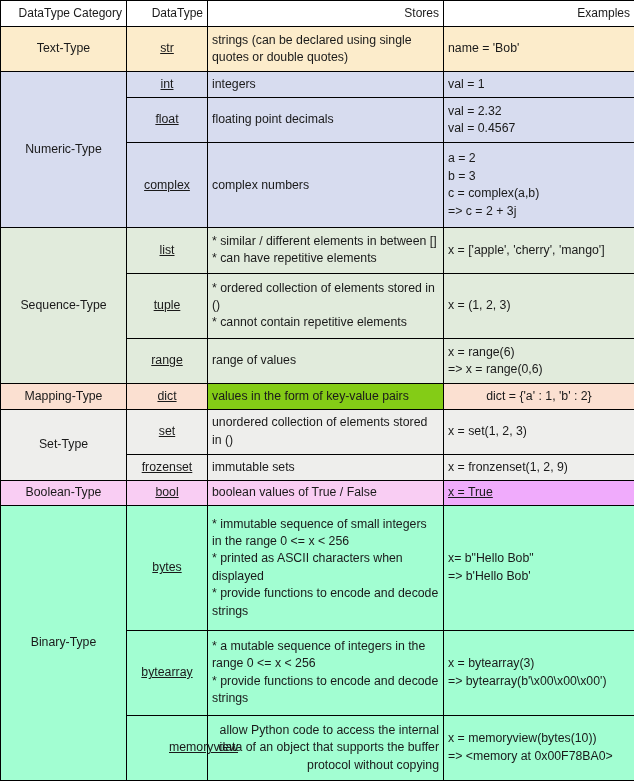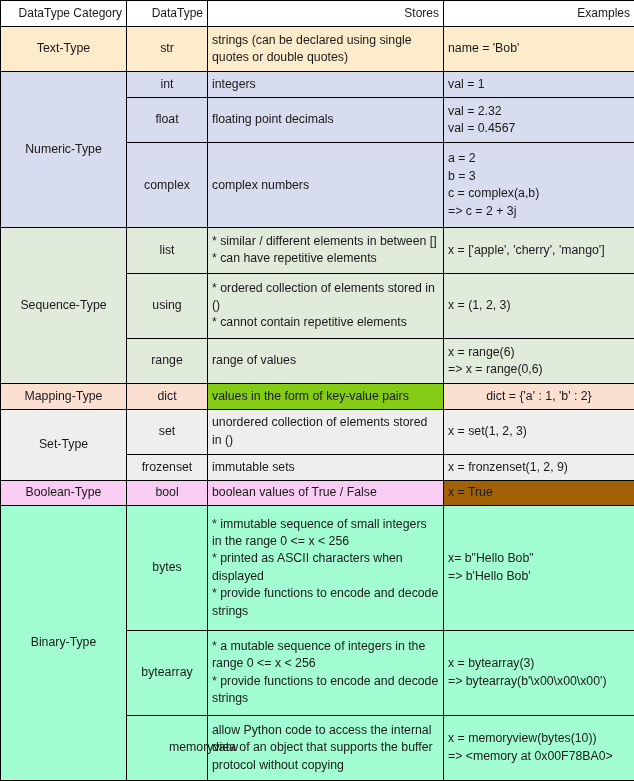--- a/index.html
+++ b/index.html
@@ -43,20 +43,21 @@
     padding: 4px 4px;
     white-space: nowrap;
   }
   td.cell-category {
     text-align: center;
     vertical-align: middle;
   }
   td.cell-datatype {
     text-align: center;
     vertical-align: middle;
+    text-decoration: underline;
   }
   td.cell-stores {
     text-align: left;
     vertical-align: middle;
   }
   td.cell-examples {
     text-align: left;
     vertical-align: middle;
     padding-left: 5px;
   }
@@ -119,21 +120,21 @@
 =&gt; c = 2 + 3j</td>
       </tr>
       <tr>
         <td class="cell-category g-sequence" rowspan="3" style="background-color: rgb(225, 235, 220);">Sequence-Type</td>
         <td class="cell-datatype g-sequence" style="background-color: rgb(225, 235, 220);">list</td>
         <td class="cell-stores multiline g-sequence" style="background-color: rgb(225, 235, 220);">* similar / different elements in between []
 * can have repetitive elements</td>
         <td class="cell-examples multiline g-sequence" style="background-color: rgb(225, 235, 220);">x = ['apple', 'cherry', 'mango']</td>
       </tr>
       <tr>
-        <td class="cell-datatype g-sequence" style="background-color: rgb(225, 235, 220);">using</td>
+        <td class="cell-datatype g-sequence" style="background-color: rgb(225, 235, 220);">tuple</td>
         <td class="cell-stores multiline g-sequence" style="background-color: rgb(225, 235, 220);">* ordered collection of elements stored in ()
 * cannot contain repetitive elements</td>
         <td class="cell-examples multiline g-sequence" style="background-color: rgb(225, 235, 220);">x = (1, 2, 3)</td>
       </tr>
       <tr>
         <td class="cell-datatype g-sequence" style="background-color: rgb(225, 235, 220);">range</td>
         <td class="cell-stores multiline g-sequence" style="background-color: rgb(225, 235, 220);">range of values</td>
         <td class="cell-examples multiline g-sequence" style="background-color: rgb(225, 235, 220);">x = range(6)
 =&gt; x = range(0,6)</td>
       </tr>
@@ -151,38 +152,38 @@
       </tr>
       <tr>
         <td class="cell-datatype g-set" style="background-color: rgb(238, 238, 236);">frozenset</td>
         <td class="cell-stores multiline g-set" style="background-color: rgb(238, 238, 236);">immutable sets</td>
         <td class="cell-examples multiline g-set" style="background-color: rgb(238, 238, 236);">x = fronzenset(1, 2, 9)</td>
       </tr>
       <tr>
         <td class="cell-category g-boolean" rowspan="1" style="background-color: rgb(249, 205, 243);">Boolean-Type</td>
         <td class="cell-datatype g-boolean" style="background-color: rgb(249, 205, 243);">bool</td>
         <td class="cell-stores multiline g-boolean" style="background-color: rgb(249, 205, 243);">boolean values of True / False</td>
-        <td class="cell-examples multiline g-boolean" style="background-color: #a16207;">x = True</td>
+        <td class="cell-examples multiline g-boolean" style="background-color: #f0abfc; text-decoration: underline;">x = True</td>
       </tr>
       <tr>
         <td class="cell-category g-binary" rowspan="3" style="background-color: rgb(162, 254, 210);">Binary-Type</td>
         <td class="cell-datatype g-binary" style="background-color: rgb(162, 254, 210);">bytes</td>
         <td class="cell-stores multiline g-binary" style="background-color: rgb(162, 254, 210);">* immutable sequence of small integers in the range 0 &lt;= x &lt; 256
 * printed as ASCII characters when displayed
 * provide functions to encode and decode strings</td>
         <td class="cell-examples multiline g-binary" style="background-color: rgb(162, 254, 210);">x= b"Hello Bob"
 =&gt; b'Hello Bob'</td>
       </tr>
       <tr>
         <td class="cell-datatype g-binary" style="background-color: rgb(162, 254, 210);">bytearray</td>
         <td class="cell-stores multiline g-binary" style="background-color: rgb(162, 254, 210);">* a mutable sequence of integers in the range 0 &lt;= x &lt; 256
 * provide functions to encode and decode strings</td>
         <td class="cell-examples multiline g-binary" style="background-color: rgb(162, 254, 210);">x = bytearray(3)
 =&gt; bytearray(b'\x00\x00\x00')</td>
       </tr>
       <tr>
         <td class="cell-datatype g-binary" style="background-color: rgb(162, 254, 210); padding-left: 42px;">memoryview</td>
-        <td class="cell-stores multiline g-binary" style="background-color: rgb(162, 254, 210);">allow Python code to access the internal data of an object that supports the buffer protocol without copying</td>
+        <td class="cell-stores multiline g-binary" style="background-color: rgb(162, 254, 210); text-align: right;">allow Python code to access the internal data of an object that supports the buffer protocol without copying</td>
         <td class="cell-examples multiline g-binary" style="background-color: rgb(162, 254, 210);">x = memoryview(bytes(10))
 =&gt; &lt;memory at 0x00F78BA0&gt;</td>
       </tr>
     </tbody>
 </table>
 
 </body></html>

